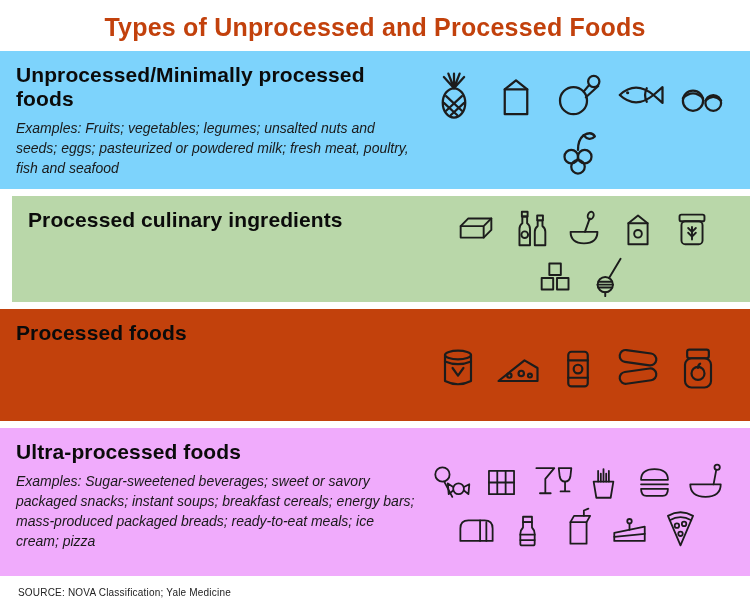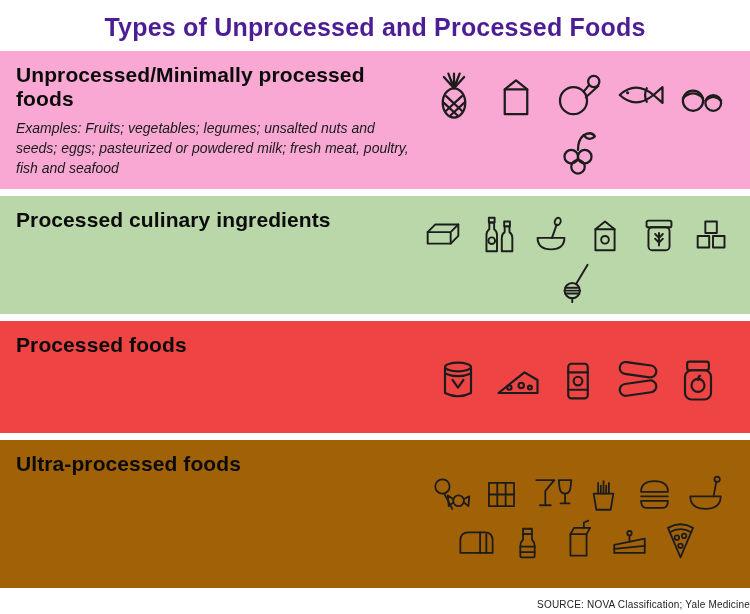--- a/index.html
+++ b/index.html
@@ -7,33 +7,33 @@
     width:750px;height:614px;
     background:#ffffff;
     font-family:"Liberation Sans", sans-serif;
     color:#151515;
     overflow:hidden;
   }
   .title{
     text-align:center;
     font-size:25px;
     font-weight:700;
-    color:#4c1d95;
+    color:#c2410c;
     padding:13px 0 9px;
     letter-spacing:.2px;
   }
   .band{
     display:flex;
     align-items:flex-start;
     box-sizing:border-box;
     padding:12px 12px 6px 16px;
     margin-bottom:7px;
   }
   .band-0{height:138px;}
-  .band-1{height:118px;}
+  .band-1{height:106px;margin-left:12px;}
   .band-2{height:112px;}
   .band-3{height:148px;}
   .text-col{flex:0 0 402px;width:402px;}
   .band h2{
     margin:0 0 8px;
     font-size:21px;
     font-weight:700;
     color:#0b0b0b;
     letter-spacing:.1px;
   }
@@ -58,29 +58,28 @@
   .band-0 .icon svg{width:54px;height:54px;}
   .band-1 .icon svg{width:46px;height:46px;}
   .band-2 .icon svg{width:52px;height:52px;}
   .band-3 .icon svg{width:43px;height:43px;}
   .dot{fill:#1c1c1c;stroke:none;}
   .source{
     font-size:10px;
     color:#222;
     padding:4px 0 0 18px;
     letter-spacing:.2px;
-    text-align:right;
   }
 </style>
 </head>
 <body>
 
 <div class="title">Types of Unprocessed and Processed Foods</div>
 
-<div class="band band-0" style="background: #f9a8d4;">
+<div class="band band-0" style="background: #7dd3fc;">
   <div class="text-col">
     <h2>Unprocessed/Minimally processed foods</h2>
     <p class="desc">Examples: Fruits; vegetables; legumes; unsalted nuts and seeds; eggs; pasteurized or powdered milk; fresh meat, poultry, fish and seafood</p>
   </div>
   <div class="icons">
     <span class="icon">
       <svg viewBox="0 0 48 48">
         <ellipse cx="24" cy="31" rx="10" ry="13"></ellipse>
         <path d="M24 18 L24 5 M24 18 L15 8 M24 18 L33 8 M24 18 L19 5 M24 18 L29 5"></path>
         <path d="M17 25 L31 38 M15 31 L27 42 M31 25 L17 38 M33 31 L21 42"></path>
@@ -179,21 +178,21 @@
       <svg viewBox="0 0 48 48">
         <path d="M34 6 L22 26"></path>
         <circle cx="18" cy="33" r="8"></circle>
         <path d="M11 30 H25 M10 33 H26 M11 36 H25"></path>
         <path d="M18 41 V45"></path>
       </svg>
     </span>
   </div>
 </div>
 
-<div class="band band-2" style="background: #ef4444;">
+<div class="band band-2" style="background: #c2410c;">
   <div class="text-col">
     <h2>Processed foods</h2>
   </div>
   <div class="icons">
     <span class="icon">
       <svg viewBox="0 0 48 48">
         <ellipse cx="24" cy="12" rx="12" ry="4"></ellipse>
         <path d="M12 12 V36 Q24 42 36 36 V12"></path>
         <path d="M12 18 Q24 23 36 18"></path>
         <path d="M19 24 L24 31 L29 24"></path>
@@ -224,23 +223,24 @@
       <svg viewBox="0 0 48 48">
         <rect x="12" y="15" width="24" height="27" rx="6"></rect>
         <rect x="14" y="7" width="20" height="8" rx="2"></rect>
         <circle cx="24" cy="29" r="6"></circle>
         <path d="M24 24 Q24 21 26 20"></path>
       </svg>
     </span>
   </div>
 </div>
 
-<div class="band band-3" style="background: #a16207;">
+<div class="band band-3" style="background: #f0abfc;">
   <div class="text-col">
     <h2>Ultra-processed foods</h2>
+    <p class="desc">Examples: Sugar-sweetened beverages; sweet or savory packaged snacks; instant soups; breakfast cereals; energy bars; mass-produced packaged breads; ready-to-eat meals; ice cream; pizza</p>
   </div>
   <div class="icons">
     <span class="icon">
       <svg viewBox="0 0 48 48">
         <circle cx="15" cy="15" r="8"></circle>
         <path d="M17 23 L26 40"></path>
         <circle cx="33" cy="31" r="6"></circle>
         <path d="M27 29 L21 25 M27 33 L22 37 M21 25 L22 37"></path>
         <path d="M39 29 L45 26 M39 33 L44 37 M45 26 L44 37"></path>
       </svg>

